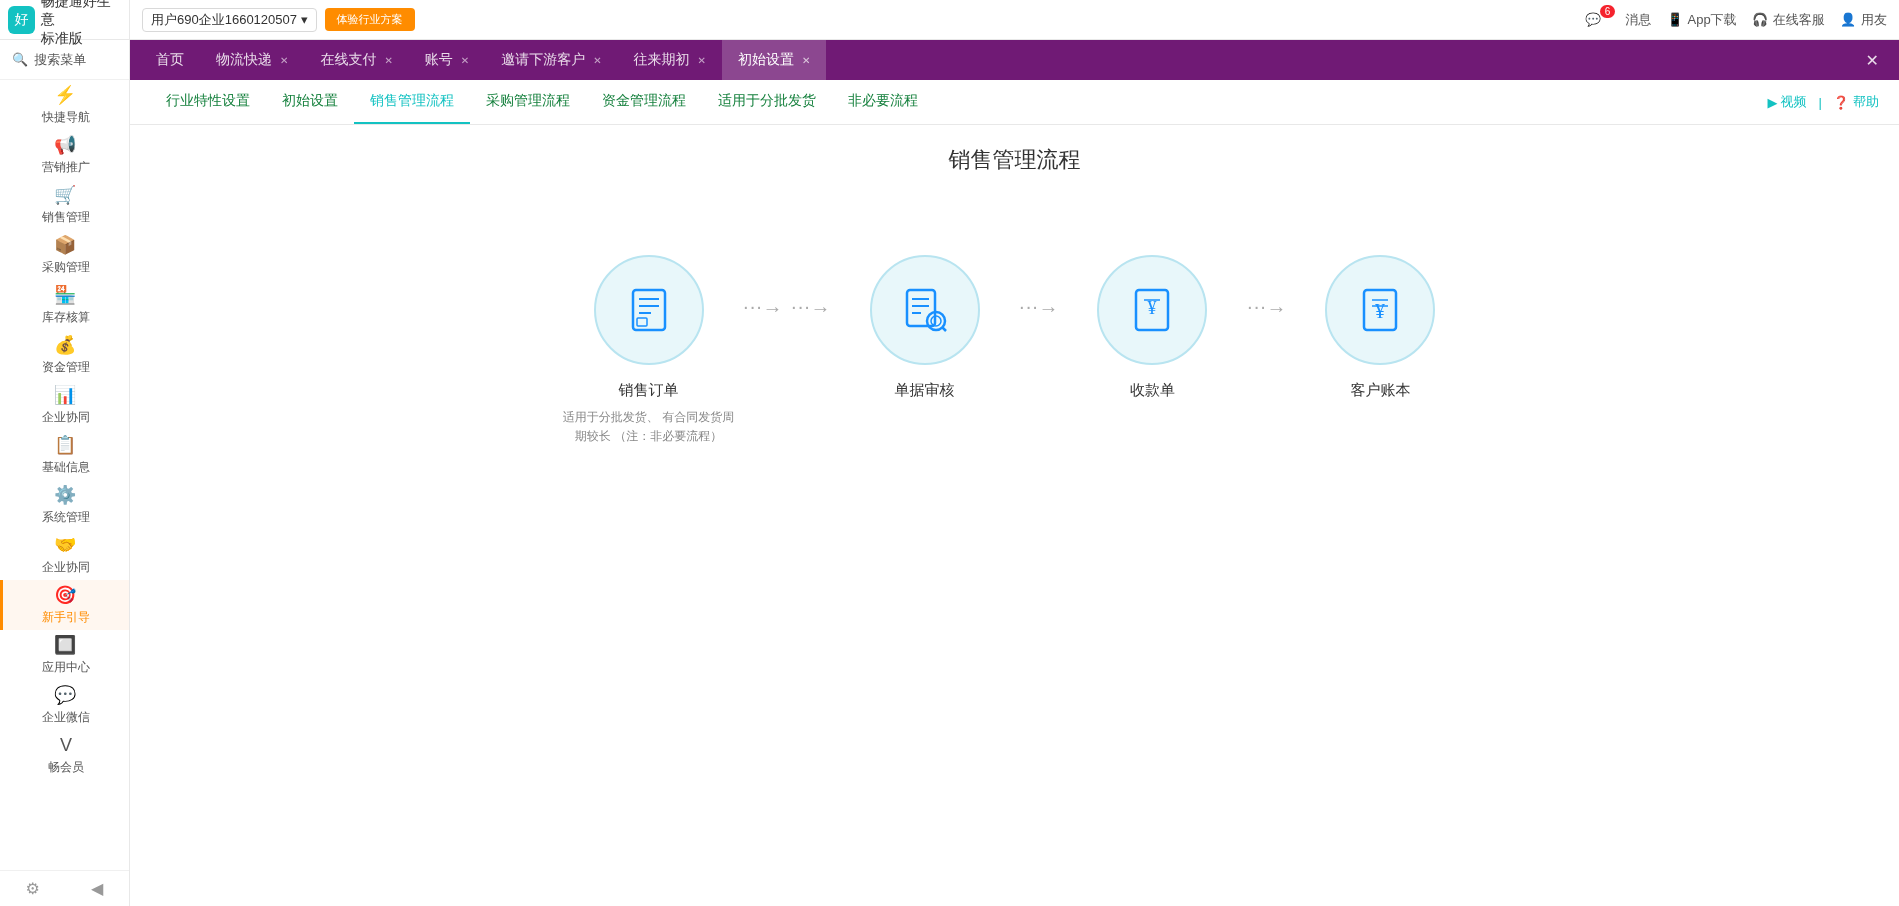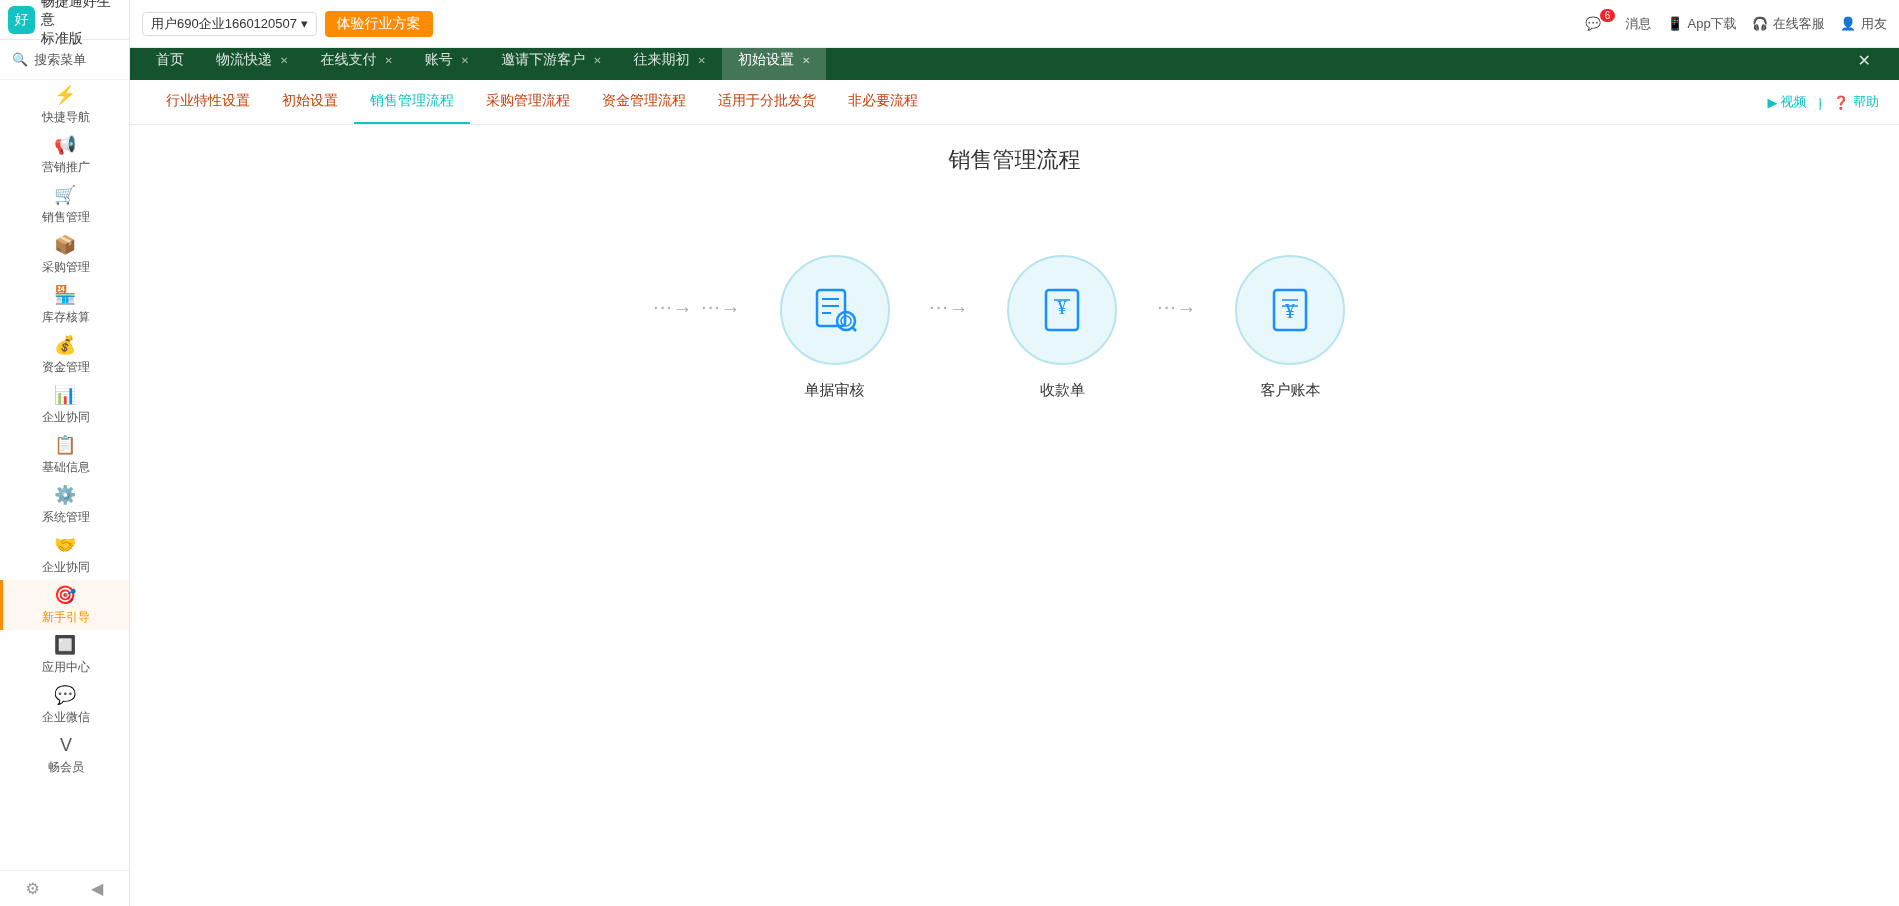--- a/index.html
+++ b/index.html
@@ -1,20 +1,20 @@
 <!DOCTYPE html>
 <html><head>
   <meta charset="utf-8">
   <style>
     * { box-sizing: border-box; margin: 0; padding: 0; }
     body { font-family: "Microsoft YaHei", "PingFang SC", sans-serif; font-size: 14px; color: #333; background: #f5f5f5; height: 906px; overflow: hidden; }
 
     
     .top-bar {
-      height: 48px;
+      height: 40px;
       background: #fff;
       border-bottom: 1px solid #e8e8e8;
       display: flex;
       align-items: center;
       justify-content: space-between;
       padding: 16px 12px;
       position: fixed;
       top: 0; left: 0; right: 0;
       z-index: 100;
     }
@@ -33,21 +33,21 @@
       cursor: pointer;
       gap: 4px;
     }
     .trial-btn {
       background: #ff8c00;
       color: #fff;
       border: none;
       border-radius: 4px;
       padding: 4px 12px;
       cursor: pointer;
-      font-size: 14px;
+      font-size: 11px;
     }
     .top-bar-right {
       display: flex;
       align-items: center;
       gap: 16px;
       font-size: 13px;
       color: #555;
     }
     .top-bar-right .icon-item {
       display: flex;
@@ -62,24 +62,24 @@
       font-size: 10px;
       padding: 1px 5px;
       position: relative;
       top: -8px;
       left: -6px;
     }
 
     
     .nav-tabs {
       height: 40px;
-      background: #14532d;
-      display: flex;
-      align-items: center;
-      padding: 0 12px 0 140px;
+      background: #701a75;
+      display: flex;
+      align-items: center;
+      padding: 0 4px 0 140px;
       position: fixed;
       top: 40px; left: 0; right: 0;
       z-index: 99;
     }
     .nav-tab {
       color: rgba(255,255,255,0.85);
       padding: 0 16px;
       height: 40px;
       display: flex;
       align-items: center;
@@ -188,21 +188,21 @@
       display: flex;
       align-items: center;
       border-bottom: 1px solid #e8e8e8;
       padding: 0 20px;
       background: #fff;
       position: relative;
     }
     .sub-tab {
       padding: 12px 16px;
       cursor: pointer;
-      color: #c2410c;
+      color: #15803d;
       font-size: 14px;
       border-bottom: 2px solid transparent;
       white-space: nowrap;
     }
     .sub-tab.active {
       color: #13c2c2;
       border-bottom-color: #13c2c2;
     }
     .sub-tabs-right {
       margin-left: auto;
@@ -436,20 +436,35 @@
       <span>
         <span>❓</span>
         <span>帮助</span>
       </span>
     </div>
   </div>
   <div class="page-body">
     <div class="page-title">销售管理流程</div>
     <div class="flow-diagram">
 
+    <div class="flow-step">
+          <div class="flow-circle">
+            <svg viewBox="0 0 52 52" fill="none" xmlns="http://www.w3.org/2000/svg">
+    <rect x="10" y="6" width="32" height="40" rx="3" stroke="#1890ff" stroke-width="2.5" fill="none"></rect>
+    <line x1="16" y1="15" x2="36" y2="15" stroke="#1890ff" stroke-width="2"></line>
+    <line x1="16" y1="22" x2="36" y2="22" stroke="#1890ff" stroke-width="2"></line>
+    <line x1="16" y1="29" x2="28" y2="29" stroke="#1890ff" stroke-width="2"></line>
+    <rect x="14" y="34" width="10" height="8" rx="1" stroke="#1890ff" stroke-width="1.5" fill="none"></rect>
+  </svg>
+          </div>
+          <div class="flow-label">销售订单</div>
+          <div class="flow-desc">适用于分批发货、
+有合同发货周期较长
+（注：非必要流程）</div>
+        </div>
         <div class="flow-arrow">···→</div>
         <div class="flow-arrow">···→</div>
         <div class="flow-step">
           <div class="flow-circle">
             <svg viewBox="0 0 52 52" fill="none" xmlns="http://www.w3.org/2000/svg">
     <rect x="8" y="6" width="28" height="36" rx="3" stroke="#1890ff" stroke-width="2.5" fill="none"></rect>
     <line x1="13" y1="15" x2="30" y2="15" stroke="#1890ff" stroke-width="2"></line>
     <line x1="13" y1="22" x2="30" y2="22" stroke="#1890ff" stroke-width="2"></line>
     <line x1="13" y1="29" x2="22" y2="29" stroke="#1890ff" stroke-width="2"></line>
     <circle cx="37" cy="37" r="9" stroke="#1890ff" stroke-width="2.5" fill="none"></circle>

